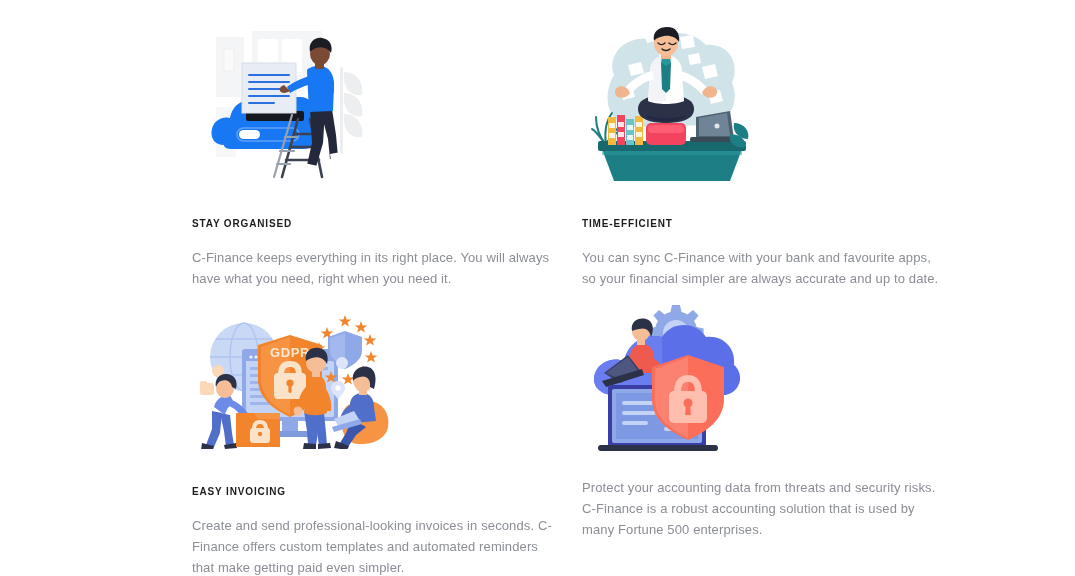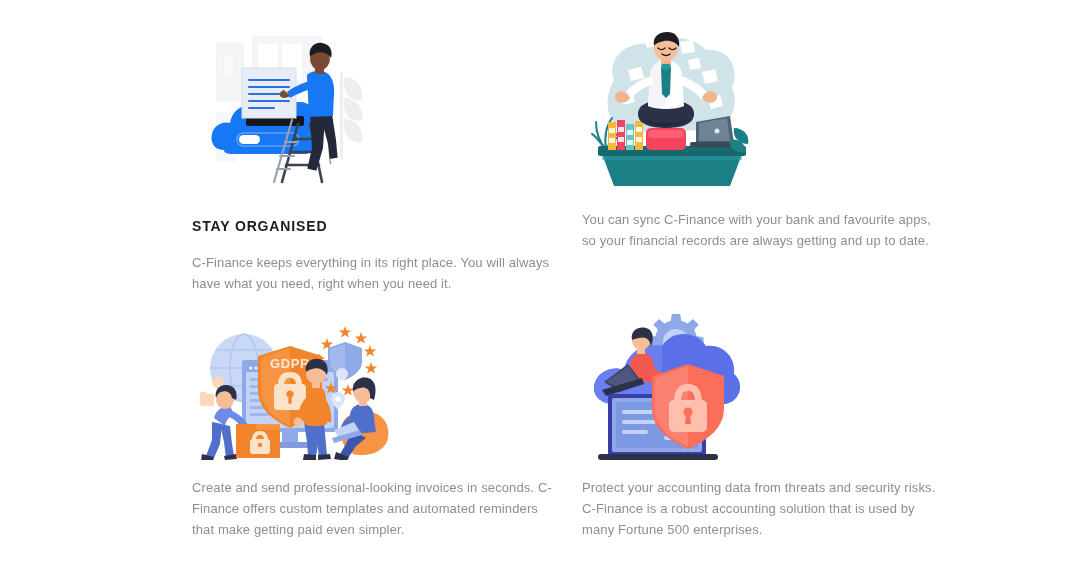--- a/index.html
+++ b/index.html
@@ -22,28 +22,28 @@
     top: 22px;
     width: 760px;
     display: grid;
     grid-template-columns: 390px 370px;
     grid-template-rows: 268px 268px;
   }
   .card { position: relative; }
   .art-wrap {
     height: 170px;
     display: flex;
-    align-items: flex-end;
+    align-items: center;
     justify-content: flex-start;
     padding-left: 2px;
   }
   .art { display: block; }
   .card-title {
     margin-top: 26px;
-    font-size: 14px;
+    font-size: 10px;
     font-weight: 700;
     letter-spacing: 0.85px;
     color: #1c1c1e;
     text-transform: uppercase;
     line-height: 1.2;
   }
   .card-body {
     margin-top: 17px;
     font-size: 13px;
     line-height: 21px;
@@ -220,21 +220,22 @@
             <path d="M70 14 C68 4 76 0 83 0 C92 0 96 6 95 15 C92 10 86 8 80 9 C75 10 71 12 70 14 Z" fill="#1C1D24"></path>
 
             <g stroke="#1C1D24" stroke-width="1.4" stroke-linecap="round" fill="none">
               <path d="M74 16 C76 18 79 18 81 16"></path>
               <path d="M85 16 C87 18 90 18 92 16"></path>
               <path d="M78 22 C80 24 84 24 86 22"></path>
             </g>
           </g>
         </svg>
       </div>
-      <div class="card-body">You can sync C-Finance with your bank and favourite apps, so your financial records are always getting and up to date.</div>
+      <div class="card-title">TIME-EFFICIENT</div>
+      <div class="card-body">You can sync C-Finance with your bank and favourite apps, so your financial simpler are always accurate and up to date.</div>
     </div>
 
     <div class="card card-left">
       <div class="art-wrap">
         <svg class="art" width="200" height="148" viewBox="0 0 200 148">
 
           <circle cx="50" cy="56" r="34" fill="#C9D8F5"></circle>
           <g stroke="#AFC4EE" stroke-width="1.4" fill="none">
             <ellipse cx="50" cy="56" rx="14" ry="34"></ellipse>
             <line x1="16" y1="56" x2="84" y2="56"></line>
@@ -346,20 +347,21 @@
             <path d="M156 104 C150 108 146 114 146 120 L152 122 C152 116 154 112 158 110 Z" fill="#4F6FCB"></path>
             <circle cx="149" cy="121" r="4" fill="#F5BE97"></circle>
             <rect x="165" y="86" width="8" height="8" fill="#F5BE97"></rect>
             <circle cx="169" cy="80" r="10" fill="#F5BE97"></circle>
             <path d="M159 80 C157 70 166 64 174 66 C182 68 183 78 180 88 L176 86 C177 78 172 74 166 76 C162 77 160 78 159 80 Z" fill="#2B3147"></path>
             <path d="M140 118 L160 110 L166 120 L146 128 Z" fill="#C2D3F5"></path>
             <path d="M138 126 L166 118 L168 123 L140 131 Z" fill="#8FA9E8"></path>
           </g>
         </svg>
       </div>
+      <div class="card-title">EASY INVOICING</div>
       <div class="card-body">Create and send professional-looking invoices in seconds. C-Finance offers custom templates and automated reminders that make getting paid even simpler.</div>
     </div>
 
     <div class="card card-right">
       <div class="art-wrap">
         <svg class="art" width="168" height="152" viewBox="0 0 168 152">
 
           <g>
             <g fill="#8FA9E8">
               <path d="M88 6 l8 0 l1.5 7 a20 20 0 0 1 6 2.5 l5.5 -4.5 l5.6 5.6 l-4.5 5.5 a20 20 0 0 1 2.5 6 l7 1.5 l0 8 l-7 1.5 a20 20 0 0 1 -2.5 6 l4.5 5.5 l-5.6 5.6 l-5.5 -4.5 a20 20 0 0 1 -6 2.5 l-1.5 7 l-8 0 l-1.5 -7 a20 20 0 0 1 -6 -2.5 l-5.5 4.5 l-5.6 -5.6 l4.5 -5.5 a20 20 0 0 1 -2.5 -6 l-7 -1.5 l0 -8 l7 -1.5 a20 20 0 0 1 2.5 -6 l-4.5 -5.5 l5.6 -5.6 l5.5 4.5 a20 20 0 0 1 6 -2.5 Z"></path>

